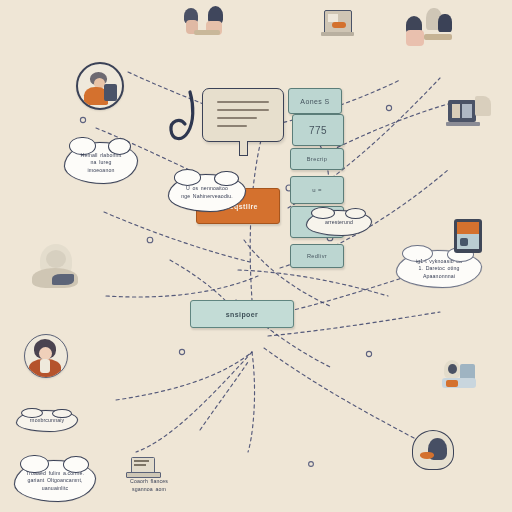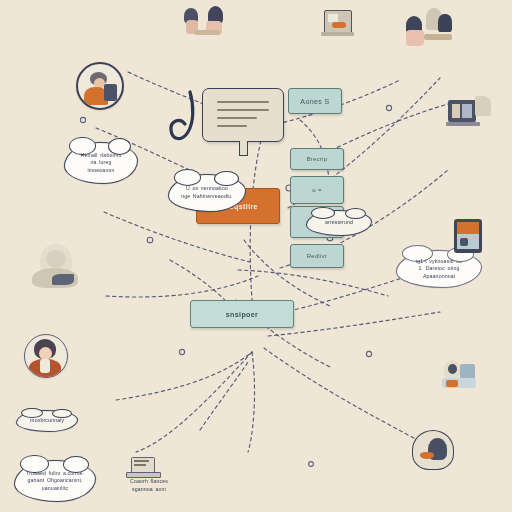--- a/index.html
+++ b/index.html
@@ -140,20 +140,23 @@
     <span class="btxt">Eeleqstllre</span>
   </div>
 
   <div class="node box mint" style="left:190px;top:300px;width:104px;height:28px;">
     <span class="btxt">snsipoer</span>
   </div>
 
   <div class="node box teal" style="left:288px;top:88px;width:54px;height:26px;">
     <span class="btxt">Aones S</span>
   </div>
+  <div class="node box teal" style="left:292px;top:114px;width:52px;height:32px;">
+    <span class="btxt" style="font-size:10px;">775</span>
+  </div>
   <div class="node box teal" style="left:290px;top:148px;width:54px;height:22px;">
     <span class="btxt" style="font-size:5.6px;">Brecrip</span>
   </div>
   <div class="node box teal" style="left:290px;top:176px;width:54px;height:28px;">
     <span class="btxt" style="font-size:6px;">u    =</span>
   </div>
   <div class="node box teal" style="left:290px;top:206px;width:54px;height:32px;">
     <span class="btxt" style="font-size:9px;">V ]</span>
   </div>
   <div class="node box teal" style="left:290px;top:244px;width:54px;height:24px;">

